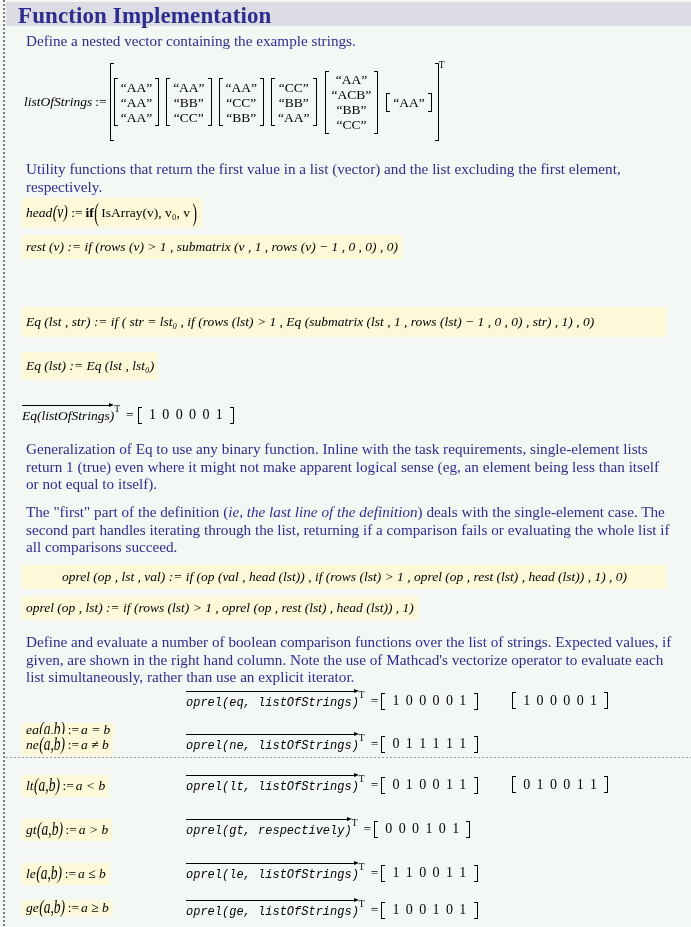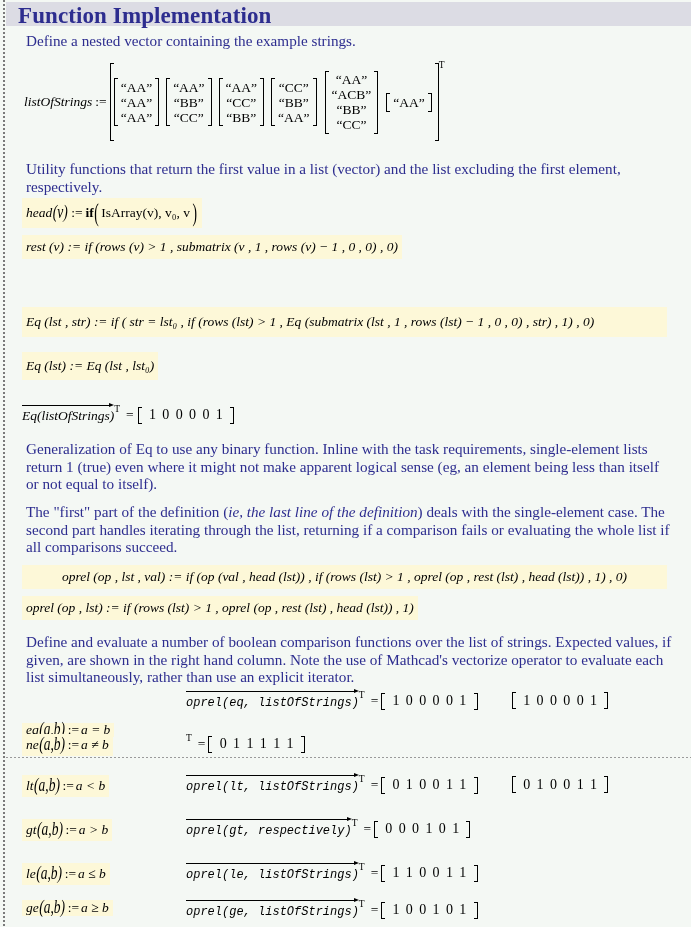--- a/index.html
+++ b/index.html
@@ -344,20 +344,23 @@
     </span>
   </div>
 
   <div class="mathbox" style="left:22px; top:734px; height:22px;">
     <span class="mi">ne</span>
       <span class="pz2"><span class="mi">(a,b)</span></span>
       <span class="mr" style="padding:0 2px;">:=</span>
       <span class="mi">a ≠ b</span>
   </div>
   <div class="mathplain" style="left:186px; top:733px; height:22px;">
+    <span class="vecarrow">
+      <span class="mono"><span>oprel</span><span>(ne, listOfStrings)</span></span>
+    </span>
     <span class="sup-t" style="align-self:flex-start;">T</span>
     <span class="mr" style="padding:0 3px 0 6px;">=</span>
     <span class="rowvec">
       <span class="sq-l"></span>
       <span class="nums"><span>0</span><span>1</span><span>1</span><span>1</span><span>1</span><span>1</span></span>
       <span class="sq-r"></span>
     </span>
   </div>
 
   <div class="page-break" style="top:757px;"></div>

